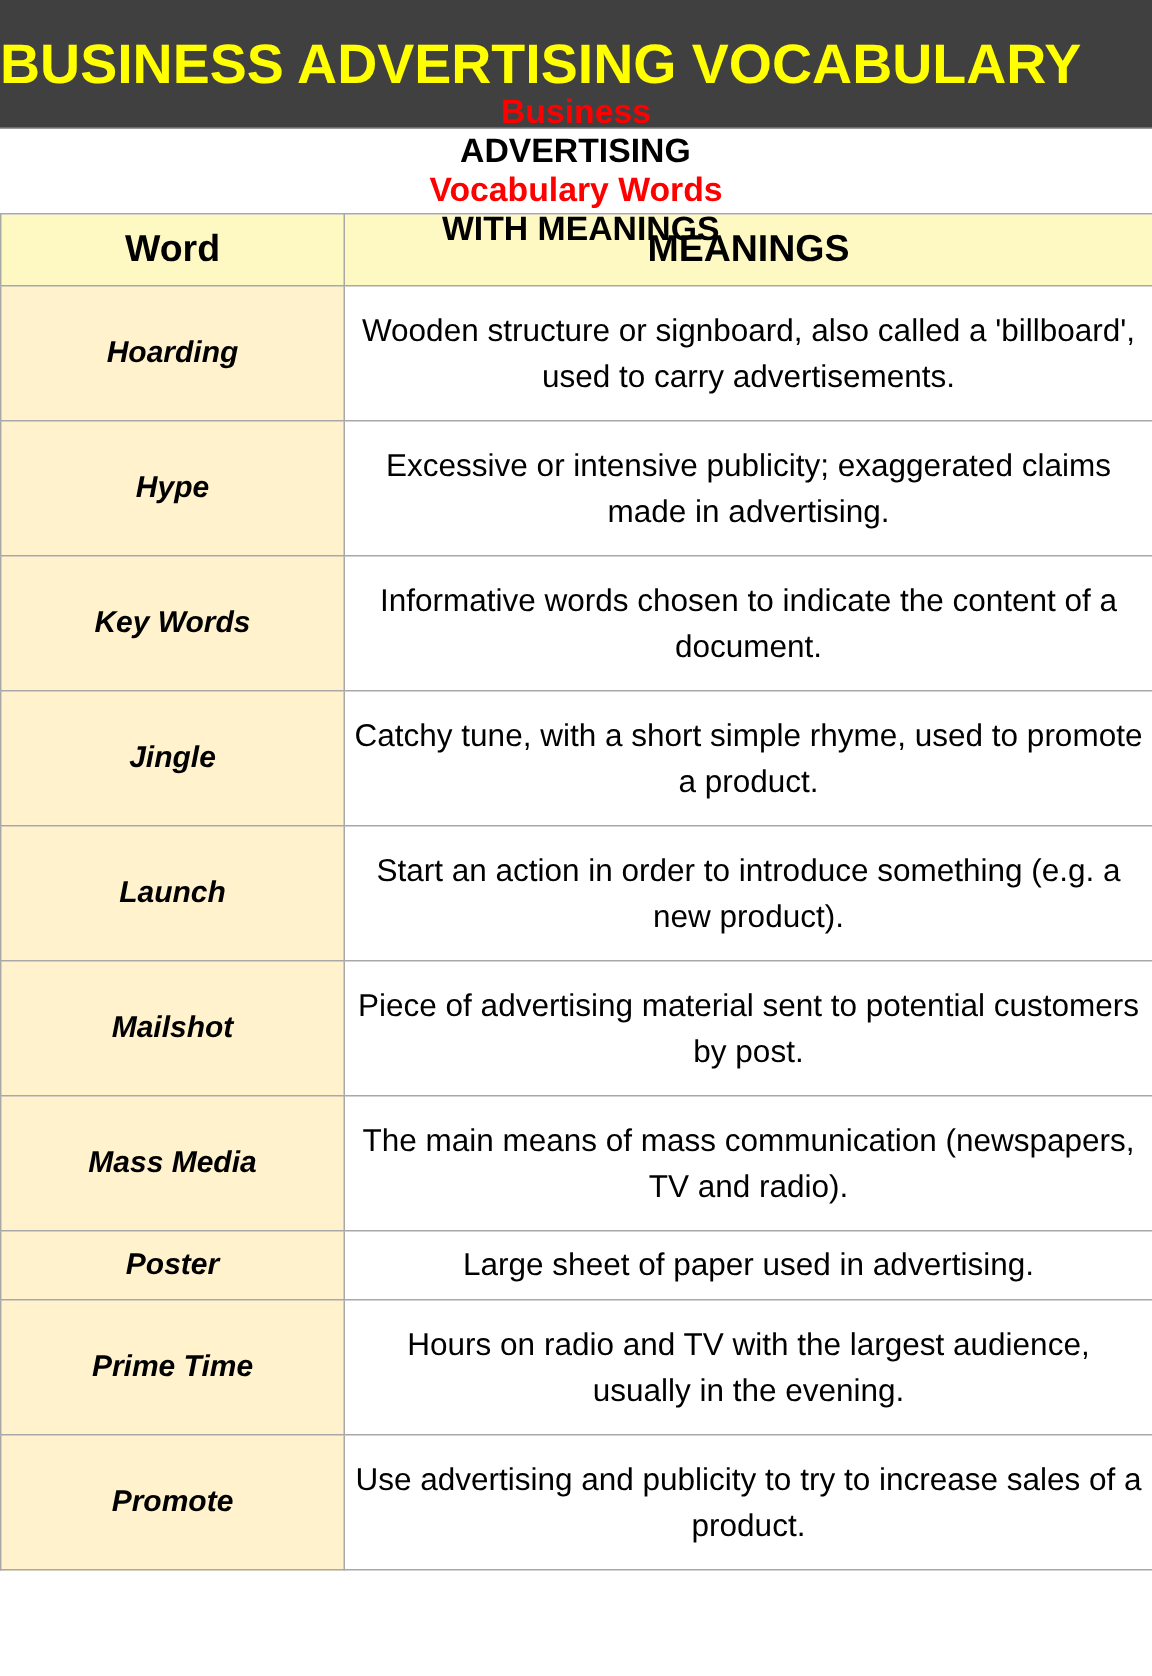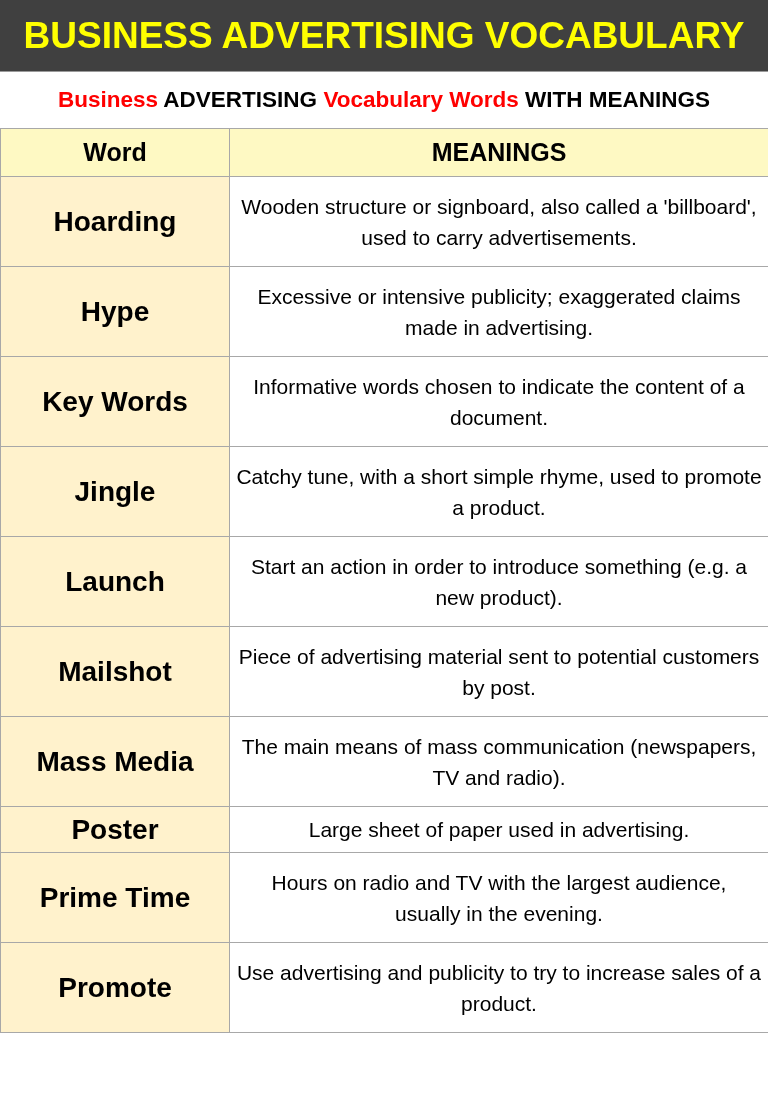--- a/index.html
+++ b/index.html
@@ -1,41 +1,42 @@
 <!DOCTYPE html>
 <html><head>
 <meta charset="utf-8">
 <style>
   * { box-sizing: border-box; margin: 0; padding: 0; }
   html, body { width: 768px; height: 1117px; background: #ffffff; overflow: hidden; }
   body { font-family: "Liberation Sans", "DejaVu Sans", sans-serif; }
   .banner {
-    height: 72px; background: #404040; color: #ffff00;
-    display: flex; align-items: center; justify-content: center;
+    height: 86px; background: #404040; color: #ffff00;
+    display: flex; align-items: center; justify-content: flex-start;
     font-weight: bold; font-size: 37px; letter-spacing: 0px;
     border-bottom: 1px solid #9a9a9a;
   }
   .subtitle {
     height: 56px; display: flex; align-items: center; justify-content: center;
     font-weight: bold; font-size: 22.5px; color: #000;
     white-space: nowrap;
+    flex-direction: column;
   }
   .subtitle .red { color: #ff0000; }
   table {
     width: 768px; border-collapse: collapse; table-layout: fixed;
   }
   col.c1 { width: 229px; }
   col.c2 { width: 539px; }
   th {
     background: #fef9c3; height: 48px; font-size: 25px; font-weight: bold;
     color: #000; border: 1px solid #a8a8a8; text-align: center;
   }
   td { border: 1px solid #a8a8a8; text-align: center; color: #000; }
   td.word {
-    background: #fff2cc; font-weight: bold; font-size: 28px;
+    background: #fff2cc; font-weight: bold; font-size: 20px; font-style: italic;
   }
   td.meaning {
     background: #ffffff; font-size: 21px; line-height: 31px; padding: 0 6px;
   }
   tr.r2 td { height: 90px; }
   tr.r1 td { height: 46px; }
 </style>
 </head>
 <body>
 

